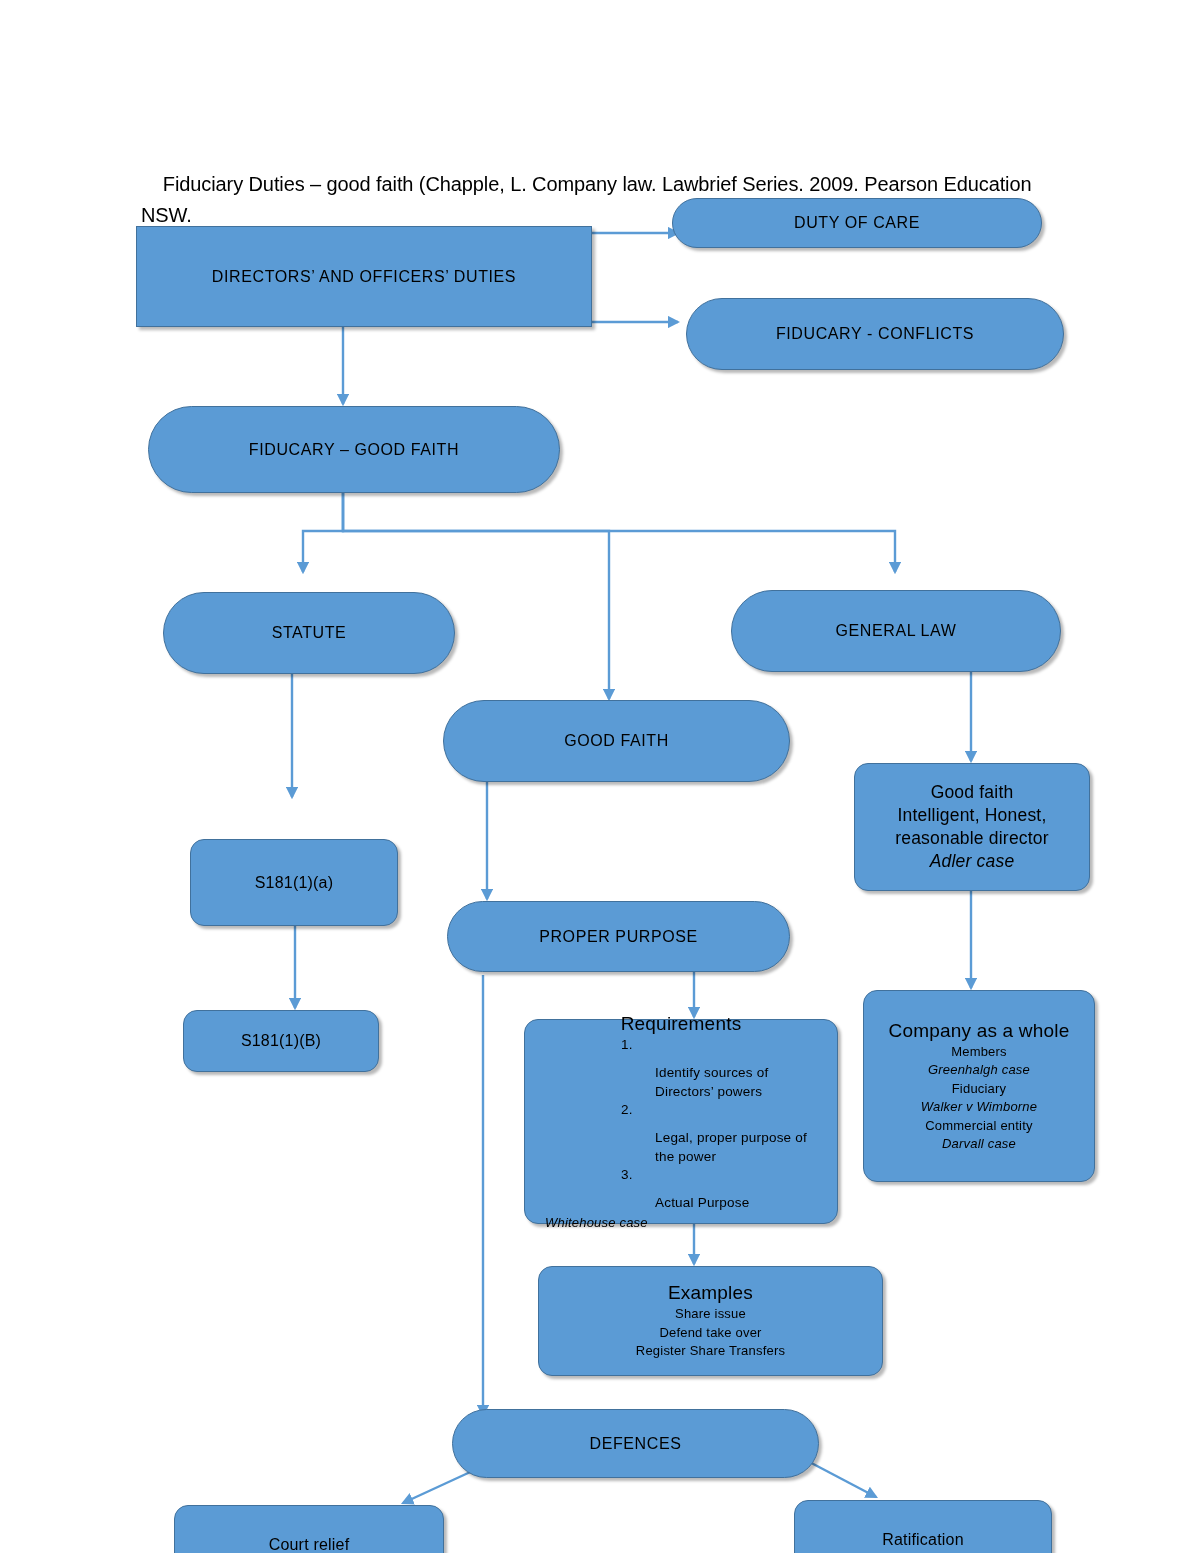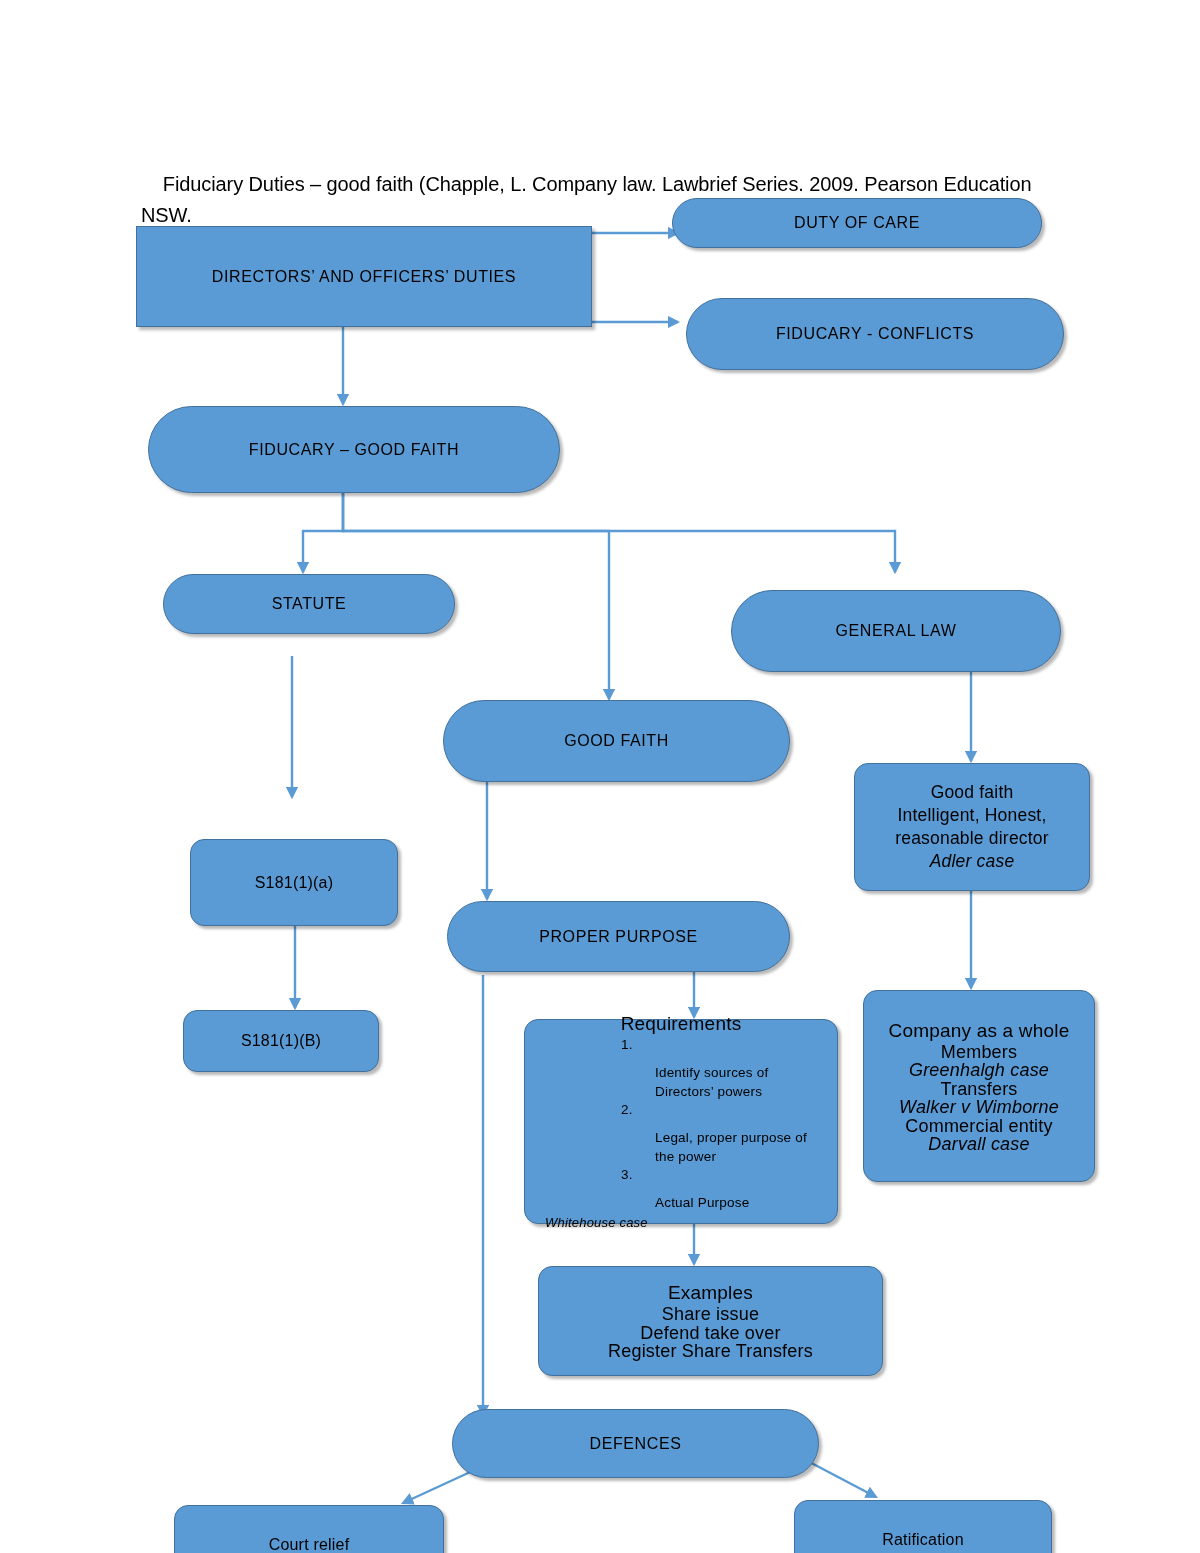--- a/index.html
+++ b/index.html
@@ -48,21 +48,21 @@
   .node .inner{padding:2px 10px;width:100%;}
   .caps{letter-spacing:0.6px;}
   .multi{
     display:block;
     line-height:21px;
     font-size:15.5px;
   }
   .hdr{font-size:19px;line-height:24px;}
   .hdr-sm{font-size:17.5px;line-height:23px;}
   .it{font-style:italic;}
-  .small{font-size:18px;line-height:18.5px;}
+  .small{font-size:13px;line-height:18.5px;}
   
   .req-wrap{display:block;width:100%;text-align:center;}
   .req-title{font-size:19px;line-height:25px;}
   .req-list{
     display:block;
     text-align:left;
     margin:0;
     padding:0 0 0 86px;
     font-size:13.5px;
     line-height:18.5px;
@@ -148,21 +148,21 @@
   </div>
 
   <div class="node pill" style="left:686px;top:298px;width:378px;height:72px;">
     <span class="inner caps">FIDUCARY - CONFLICTS</span>
   </div>
 
   <div class="node pill" style="left:148px;top:406px;width:412px;height:87px;">
     <span class="inner caps">FIDUCARY – GOOD FAITH</span>
   </div>
 
-  <div class="node pill" style="left:163px;top:574px;width:292px;height:60px;">
+  <div class="node pill" style="left:163px;top:592px;width:292px;height:82px;">
     <span class="inner caps">STATUTE</span>
   </div>
 
   <div class="node pill" style="left:731px;top:574px;width:330px;height:82px;margin-top:16px;">
     <span class="inner caps">GENERAL LAW</span>
   </div>
 
   <div class="node pill" style="left:443px;top:700px;width:347px;height:82px;">
     <span class="inner caps">GOOD FAITH</span>
   </div>
@@ -186,21 +186,21 @@
       <span class="multi hdr-sm">reasonable director</span>
       <span class="multi hdr-sm it">Adler case</span>
     </span>
   </div>
 
   <div class="node round" style="left:863px;top:990px;width:232px;height:192px;">
     <span class="inner">
       <span class="multi hdr">Company as a whole</span>
       <span class="multi small">Members</span>
       <span class="multi small it">Greenhalgh case</span>
-      <span class="multi small">Transfers</span>
+      <span class="multi small">Fiduciary</span>
       <span class="multi small it">Walker v Wimborne</span>
       <span class="multi small">Commercial entity</span>
       <span class="multi small it">Darvall case</span>
     </span>
   </div>
 
   <div class="node round" style="left:524px;top:1019px;width:314px;height:205px;">
     <span class="inner">
       <span class="req-wrap">
         <span class="multi req-title">Requirements</span>

